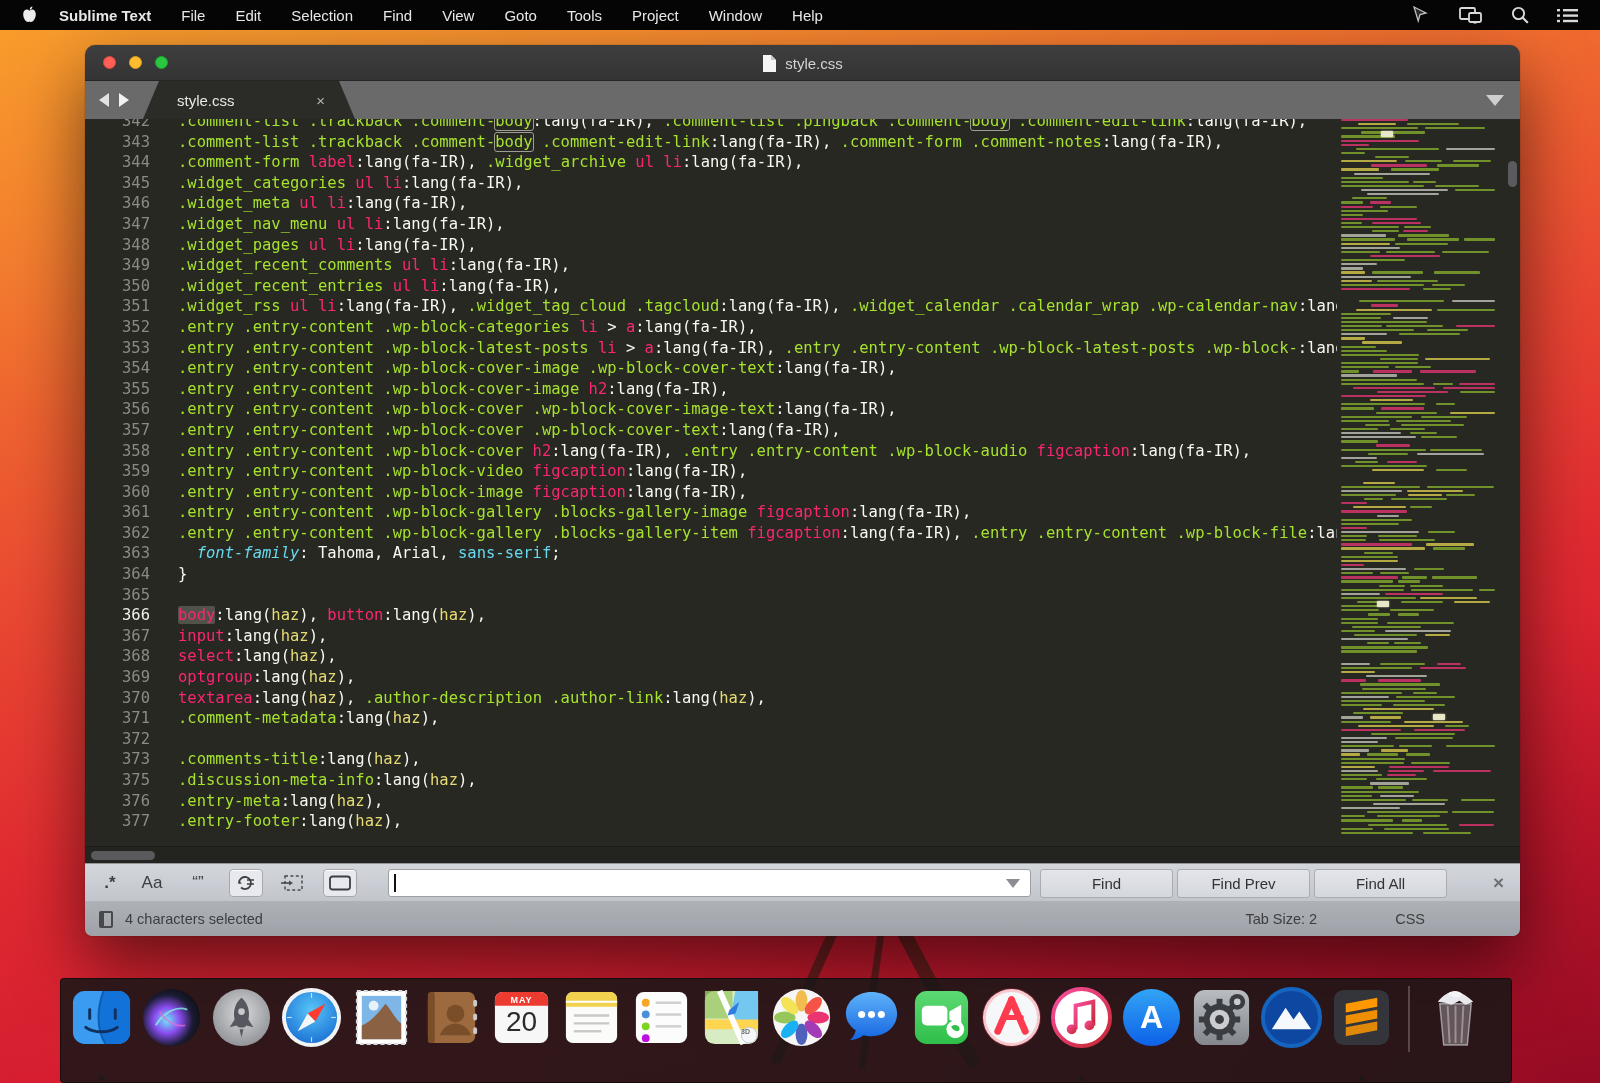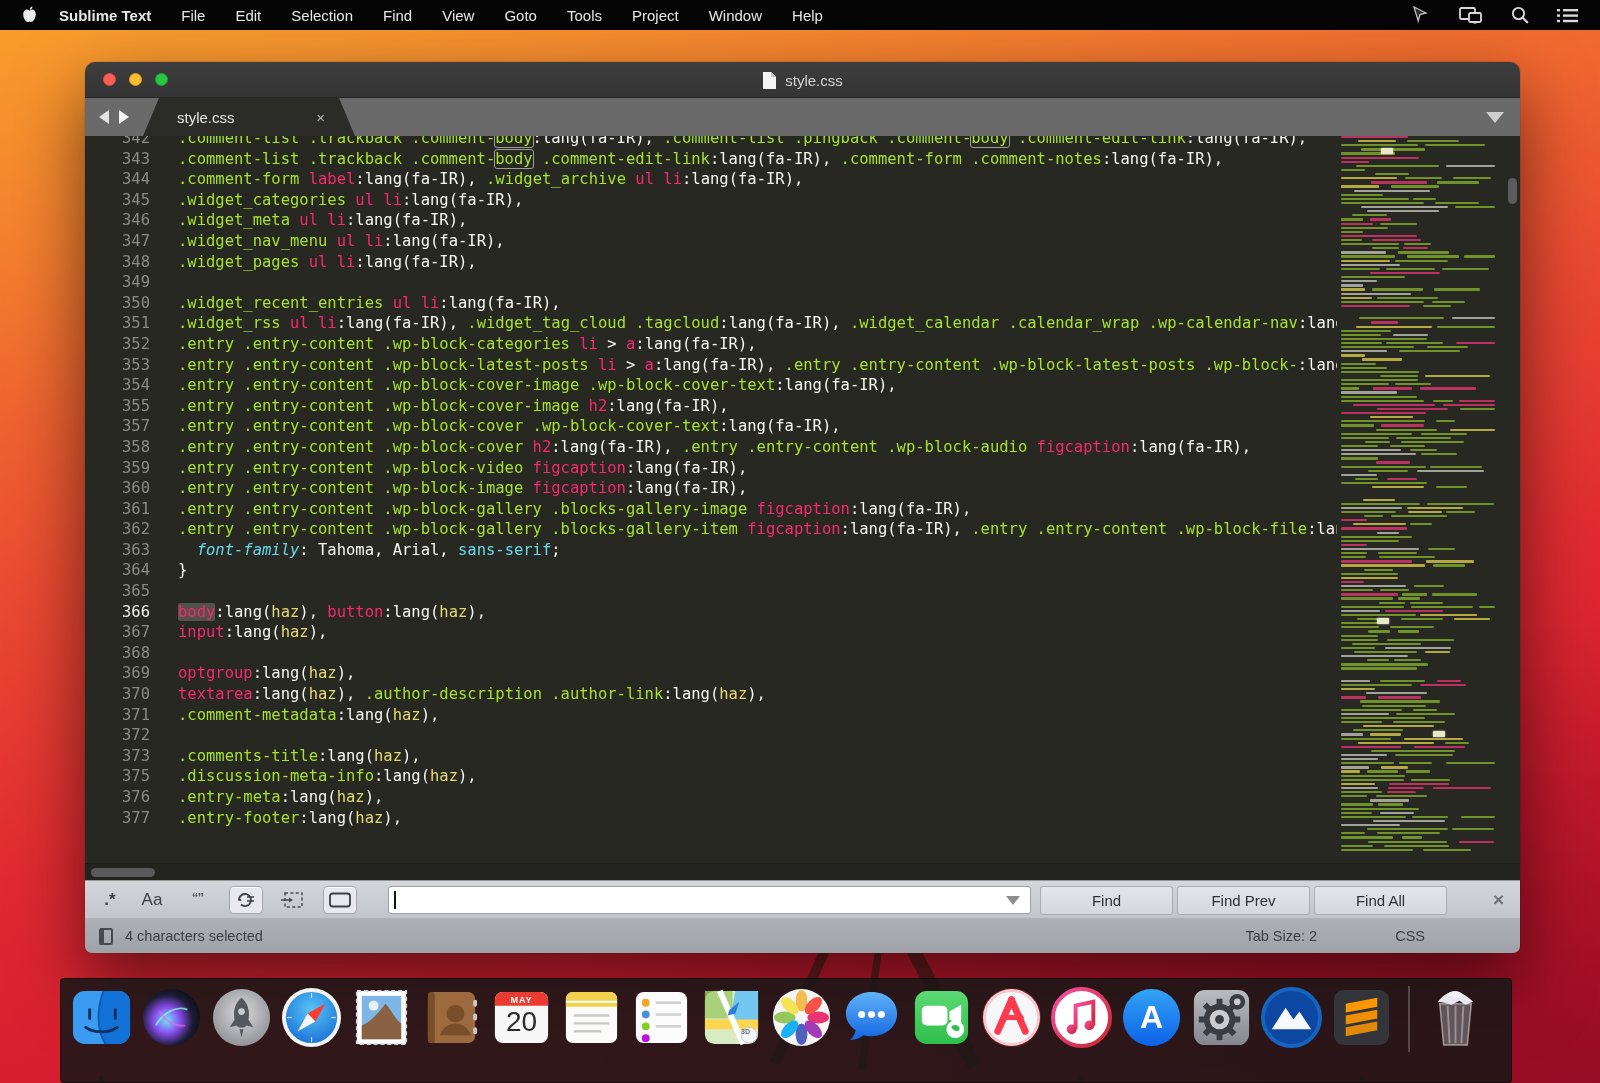--- a/index.html
+++ b/index.html
@@ -14,21 +14,21 @@
   
   .menubar { position:absolute; left:0; top:0; width:1600px; height:30px; background:#050505;
     display:flex; align-items:center; color:#e8e8e8; font-size:15px; z-index:50; }
   .menubar .apple { margin-left:22px; display:flex; align-items:center; }
   .menubar .appname { font-weight:bold; margin-left:22px; }
   .menu-item { margin-left:30px; }
   .menubar .spacer { flex:1; }
   .mb-icon { margin-right:28px; display:flex; align-items:center; opacity:.92; }
 
   
-  .window { position:absolute; left:85px; top:62px; width:1435px; height:891px;
+  .window { position:absolute; left:85px; top:45px; width:1435px; height:891px;
     border-radius:10px 10px 7px 7px; box-shadow:0 30px 70px rgba(0,0,0,.55), 0 0 1px rgba(0,0,0,.7);
     overflow:hidden; z-index:10; }
   .titlebar { position:relative; height:36px; background:linear-gradient(#3e3e3e,#343434);
     border-bottom:1px solid #262626; }
   .tl { position:absolute; top:11px; width:13px; height:13px; border-radius:50%; }
   .tl.red { left:18px; background:#ff5f57; border:1px solid #d94942; }
   .tl.yellow { left:44px; background:#febc2e; border:1px solid #d6a024; }
   .tl.green { left:70px; background:#28c840; border:1px solid #1ea433; }
   .wtitle { position:absolute; left:0; right:0; top:0; height:36px; display:flex; align-items:center; justify-content:center;
     color:#d3d3d5; font-size:15px; gap:8px; }
@@ -192,39 +192,40 @@
 
     <div class="editor">
       <div class="code-area" id="code-lines">
           <div class="cline"><span class="gut">342</span><span class="src"><span class="tk-g">.comment-list .trackback .comment-</span><span class="tk-g hl-box">body</span><span class="tk-w">:lang(fa-IR), </span><span class="tk-g">.comment-list .pingback .comment-</span><span class="tk-g hl-box">body</span><span class="tk-g"> .comment-edit-link</span><span class="tk-w">:lang(fa-IR),</span></span></div>
           <div class="cline"><span class="gut">343</span><span class="src"><span class="tk-g">.comment-list .trackback .comment-</span><span class="tk-g hl-box">body</span><span class="tk-g"> .comment-edit-link</span><span class="tk-w">:lang(fa-IR), </span><span class="tk-g">.comment-form .comment-notes</span><span class="tk-w">:lang(fa-IR),</span></span></div>
           <div class="cline"><span class="gut">344</span><span class="src"><span class="tk-g">.comment-form </span><span class="tk-r">label</span><span class="tk-w">:lang(fa-IR), </span><span class="tk-g">.widget_archive </span><span class="tk-r">ul</span><span class="tk-w"> </span><span class="tk-r">li</span><span class="tk-w">:lang(fa-IR),</span></span></div>
           <div class="cline"><span class="gut">345</span><span class="src"><span class="tk-g">.widget_categories </span><span class="tk-r">ul</span><span class="tk-w"> </span><span class="tk-r">li</span><span class="tk-w">:lang(fa-IR),</span></span></div>
           <div class="cline"><span class="gut">346</span><span class="src"><span class="tk-g">.widget_meta </span><span class="tk-r">ul</span><span class="tk-w"> </span><span class="tk-r">li</span><span class="tk-w">:lang(fa-IR),</span></span></div>
           <div class="cline"><span class="gut">347</span><span class="src"><span class="tk-g">.widget_nav_menu </span><span class="tk-r">ul</span><span class="tk-w"> </span><span class="tk-r">li</span><span class="tk-w">:lang(fa-IR),</span></span></div>
           <div class="cline"><span class="gut">348</span><span class="src"><span class="tk-g">.widget_pages </span><span class="tk-r">ul</span><span class="tk-w"> </span><span class="tk-r">li</span><span class="tk-w">:lang(fa-IR),</span></span></div>
-          <div class="cline"><span class="gut">349</span></div>
+          <div class="cline"><span class="gut">349</span><span class="src"><span class="tk-g">.widget_recent_comments </span><span class="tk-r">ul</span><span class="tk-w"> </span><span class="tk-r">li</span><span class="tk-w">:lang(fa-IR),</span></span></div>
           <div class="cline"><span class="gut">350</span><span class="src"><span class="tk-g">.widget_recent_entries </span><span class="tk-r">ul</span><span class="tk-w"> </span><span class="tk-r">li</span><span class="tk-w">:lang(fa-IR),</span></span></div>
           <div class="cline"><span class="gut">351</span><span class="src"><span class="tk-g">.widget_rss </span><span class="tk-r">ul</span><span class="tk-w"> </span><span class="tk-r">li</span><span class="tk-w">:lang(fa-IR), </span><span class="tk-g">.widget_tag_cloud .tagcloud</span><span class="tk-w">:lang(fa-IR), </span><span class="tk-g">.widget_calendar .calendar_wrap .wp-calendar-nav</span><span class="tk-w">:lang(fa-IR),</span></span></div>
           <div class="cline"><span class="gut">352</span><span class="src"><span class="tk-g">.entry .entry-content .wp-block-categories </span><span class="tk-r">li</span><span class="tk-w"> &gt; </span><span class="tk-r">a</span><span class="tk-w">:lang(fa-IR),</span></span></div>
           <div class="cline"><span class="gut">353</span><span class="src"><span class="tk-g">.entry .entry-content .wp-block-latest-posts </span><span class="tk-r">li</span><span class="tk-w"> &gt; </span><span class="tk-r">a</span><span class="tk-w">:lang(fa-IR), </span><span class="tk-g">.entry .entry-content .wp-block-latest-posts .wp-block-</span><span class="tk-w">:lang(fa-IR),</span></span></div>
           <div class="cline"><span class="gut">354</span><span class="src"><span class="tk-g">.entry .entry-content .wp-block-cover-image .wp-block-cover-text</span><span class="tk-w">:lang(fa-IR),</span></span></div>
           <div class="cline"><span class="gut">355</span><span class="src"><span class="tk-g">.entry .entry-content .wp-block-cover-image </span><span class="tk-r">h2</span><span class="tk-w">:lang(fa-IR),</span></span></div>
+          <div class="cline"><span class="gut">356</span><span class="src"><span class="tk-g">.entry .entry-content .wp-block-cover .wp-block-cover-image-text</span><span class="tk-w">:lang(fa-IR),</span></span></div>
           <div class="cline"><span class="gut">357</span><span class="src"><span class="tk-g">.entry .entry-content .wp-block-cover .wp-block-cover-text</span><span class="tk-w">:lang(fa-IR),</span></span></div>
           <div class="cline"><span class="gut">358</span><span class="src"><span class="tk-g">.entry .entry-content .wp-block-cover </span><span class="tk-r">h2</span><span class="tk-w">:lang(fa-IR), </span><span class="tk-g">.entry .entry-content .wp-block-audio </span><span class="tk-r">figcaption</span><span class="tk-w">:lang(fa-IR),</span></span></div>
           <div class="cline"><span class="gut">359</span><span class="src"><span class="tk-g">.entry .entry-content .wp-block-video </span><span class="tk-r">figcaption</span><span class="tk-w">:lang(fa-IR),</span></span></div>
           <div class="cline"><span class="gut">360</span><span class="src"><span class="tk-g">.entry .entry-content .wp-block-image </span><span class="tk-r">figcaption</span><span class="tk-w">:lang(fa-IR),</span></span></div>
           <div class="cline"><span class="gut">361</span><span class="src"><span class="tk-g">.entry .entry-content .wp-block-gallery .blocks-gallery-image </span><span class="tk-r">figcaption</span><span class="tk-w">:lang(fa-IR),</span></span></div>
           <div class="cline"><span class="gut">362</span><span class="src"><span class="tk-g">.entry .entry-content .wp-block-gallery .blocks-gallery-item </span><span class="tk-r">figcaption</span><span class="tk-w">:lang(fa-IR), </span><span class="tk-g">.entry .entry-content .wp-block-file</span><span class="tk-w">:lang(fa-IR),</span></span></div>
           <div class="cline"><span class="gut">363</span><span class="src"><span class="tk-w">  </span><span class="tk-ci">font-family</span><span class="tk-w">: Tahoma, Arial, </span><span class="tk-c">sans-serif</span><span class="tk-w">;</span></span></div>
           <div class="cline"><span class="gut">364</span><span class="src"><span class="tk-w">}</span></span></div>
           <div class="cline"><span class="gut">365</span><span class="src"></span></div>
           <div class="cline cur"><span class="gut">366</span><span class="src"><span class="tk-r hl-sel">body</span><span class="tk-w">:lang(</span><span class="tk-y">haz</span><span class="tk-w">), </span><span class="tk-r">button</span><span class="tk-w">:lang(</span><span class="tk-y">haz</span><span class="tk-w">),</span></span></div>
           <div class="cline"><span class="gut">367</span><span class="src"><span class="tk-r">input</span><span class="tk-w">:lang(</span><span class="tk-y">haz</span><span class="tk-w">),</span></span></div>
-          <div class="cline"><span class="gut">368</span></div>
+          <div class="cline"><span class="gut">368</span><span class="src"><span class="tk-r">select</span><span class="tk-w">:lang(</span><span class="tk-y">haz</span><span class="tk-w">),</span></span></div>
           <div class="cline"><span class="gut">369</span><span class="src"><span class="tk-r">optgroup</span><span class="tk-w">:lang(</span><span class="tk-y">haz</span><span class="tk-w">),</span></span></div>
           <div class="cline"><span class="gut">370</span><span class="src"><span class="tk-r">textarea</span><span class="tk-w">:lang(</span><span class="tk-y">haz</span><span class="tk-w">), </span><span class="tk-g">.author-description .author-link</span><span class="tk-w">:lang(</span><span class="tk-y">haz</span><span class="tk-w">),</span></span></div>
           <div class="cline"><span class="gut">371</span><span class="src"><span class="tk-g">.comment-metadata</span><span class="tk-w">:lang(</span><span class="tk-y">haz</span><span class="tk-w">),</span></span></div>
           <div class="cline"><span class="gut">372</span></div>
           <div class="cline"><span class="gut">373</span><span class="src"><span class="tk-g">.comments-title</span><span class="tk-w">:lang(</span><span class="tk-y">haz</span><span class="tk-w">),</span></span></div>
           <div class="cline"><span class="gut">375</span><span class="src"><span class="tk-g">.discussion-meta-info</span><span class="tk-w">:lang(</span><span class="tk-y">haz</span><span class="tk-w">),</span></span></div>
           <div class="cline"><span class="gut">376</span><span class="src"><span class="tk-g">.entry-meta</span><span class="tk-w">:lang(</span><span class="tk-y">haz</span><span class="tk-w">),</span></span></div>
           <div class="cline"><span class="gut">377</span><span class="src"><span class="tk-g">.entry-footer</span><span class="tk-w">:lang(</span><span class="tk-y">haz</span><span class="tk-w">),</span></span></div>
         </div>
       <div class="minimap" id="minimap">

